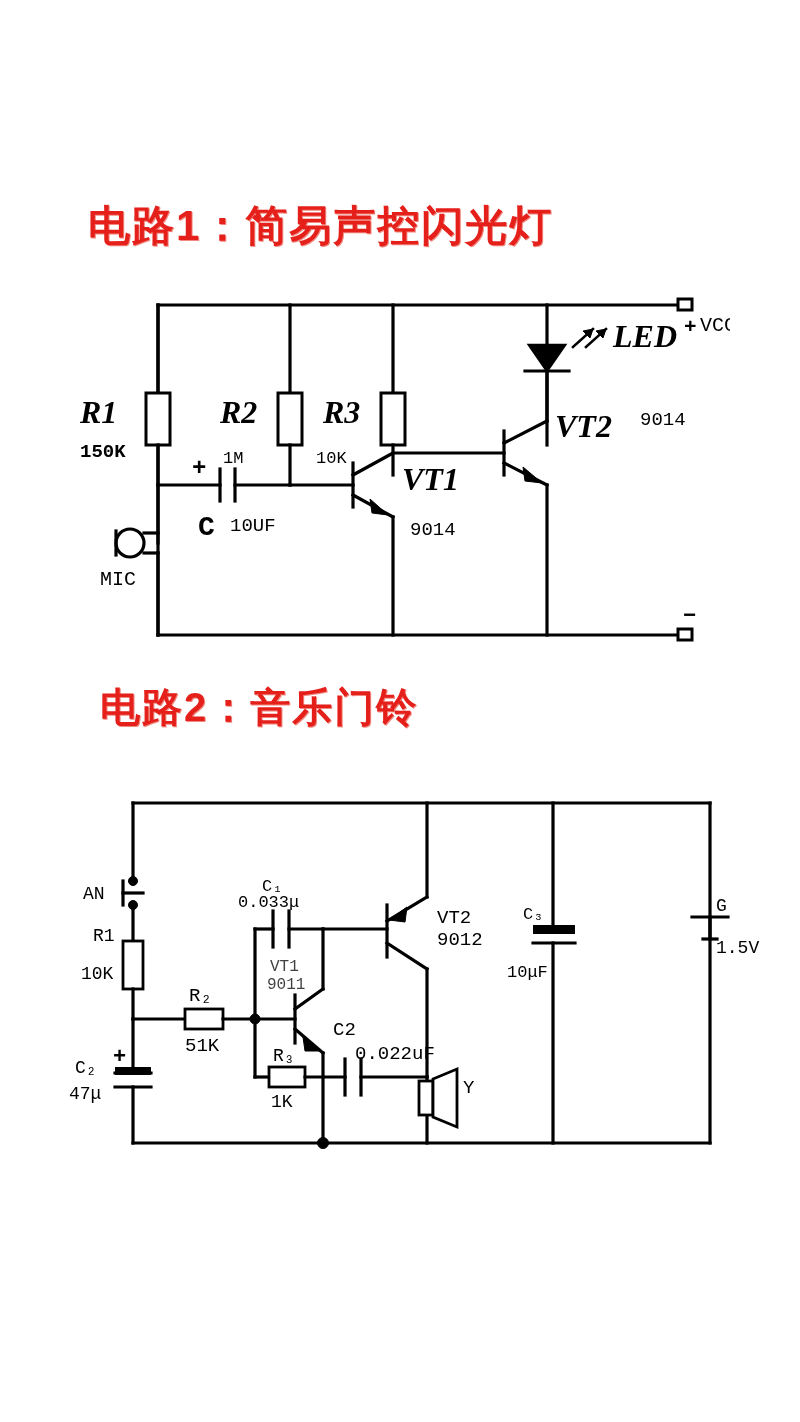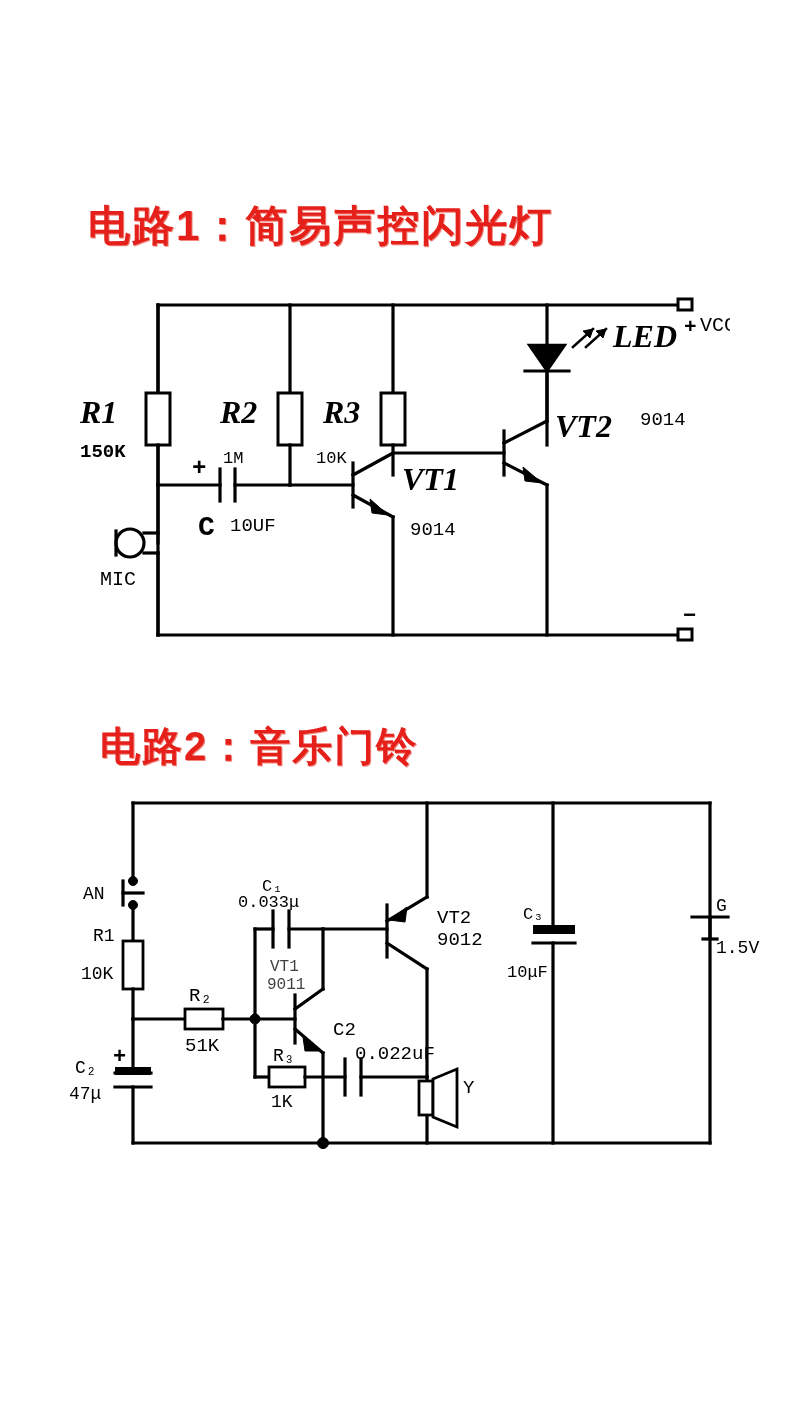--- a/index.html
+++ b/index.html
@@ -30,21 +30,21 @@
     white-space: nowrap;
     text-shadow: 1px 1px 0 #f08a80;
   }
   #title-1 {
     left: 88px;
     top: 198px;
     font-size: 42px;
   }
   #title-2 {
     left: 100px;
-    top: 719px;
+    top: 680px;
     font-size: 40px;
   }
   .circuit-wrap {
     position: absolute;
   }
   #circuit-1 {
     left: 80px;
     top: 285px;
     width: 650px;
     height: 380px;

